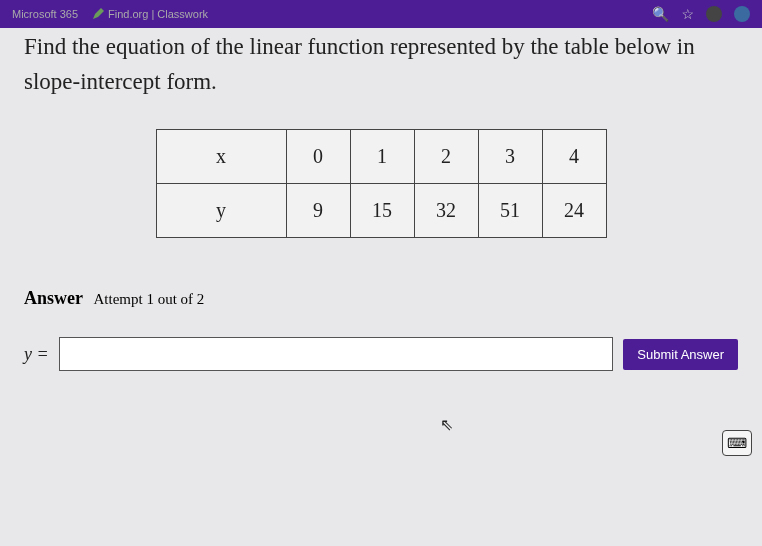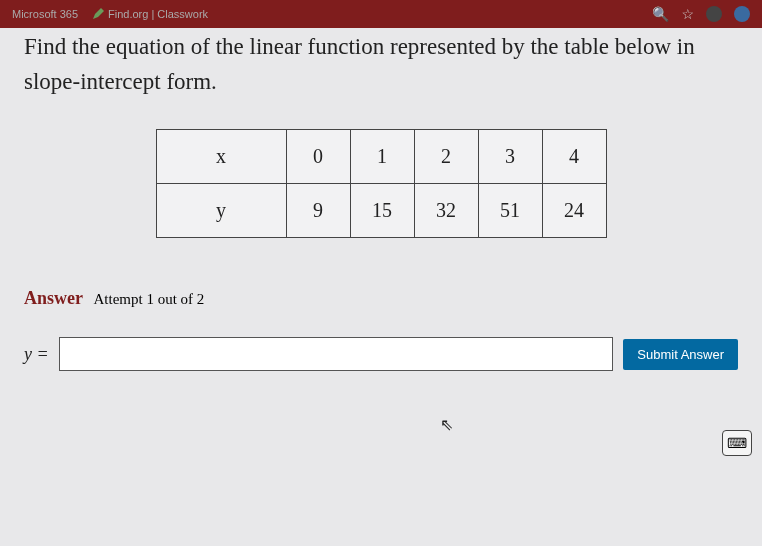--- a/index.html
+++ b/index.html
@@ -9,21 +9,21 @@
     }
     body {
       width: 762px;
       height: 546px;
       background: #e8e8ea;
       font-family: Georgia, 'Times New Roman', serif;
       overflow: hidden;
       position: relative;
     }
     .browser-bar {
-      background: #7f1d1d;
+      background: #4c1d95;
       height: 28px;
       display: flex;
       align-items: center;
       padding: 0 12px;
       gap: 10px;
       color: #aaa;
       font-family: Arial, sans-serif;
       font-size: 11px;
     }
     .browser-bar .tabs {
@@ -84,21 +84,21 @@
       font-family: Georgia, serif;
     }
     .answer-section {
       margin-top: 30px;
     }
     .answer-label {
       font-size: 18px;
     }
     .answer-label .bold {
       font-weight: bold;
-      color: #7f1d1d;
+      color: #000000;
     }
     .answer-label .attempt {
       color: #000000;
       font-size: 15px;
       margin-left: 6px;
     }
     .answer-row {
       display: flex;
       align-items: center;
       gap: 10px;
@@ -113,21 +113,21 @@
     }
     .answer-input {
       flex: 1;
       height: 34px;
       border: 1px solid #555;
       background: #fff;
       padding: 4px 8px;
       font-size: 16px;
     }
     .submit-btn {
-      background: #0369a1;
+      background: #4c1d95;
       color: #fff;
       border: none;
       padding: 8px 14px;
       font-size: 13px;
       font-family: Arial, sans-serif;
       cursor: pointer;
       border-radius: 2px;
       white-space: nowrap;
     }
     .keyboard-btn {

